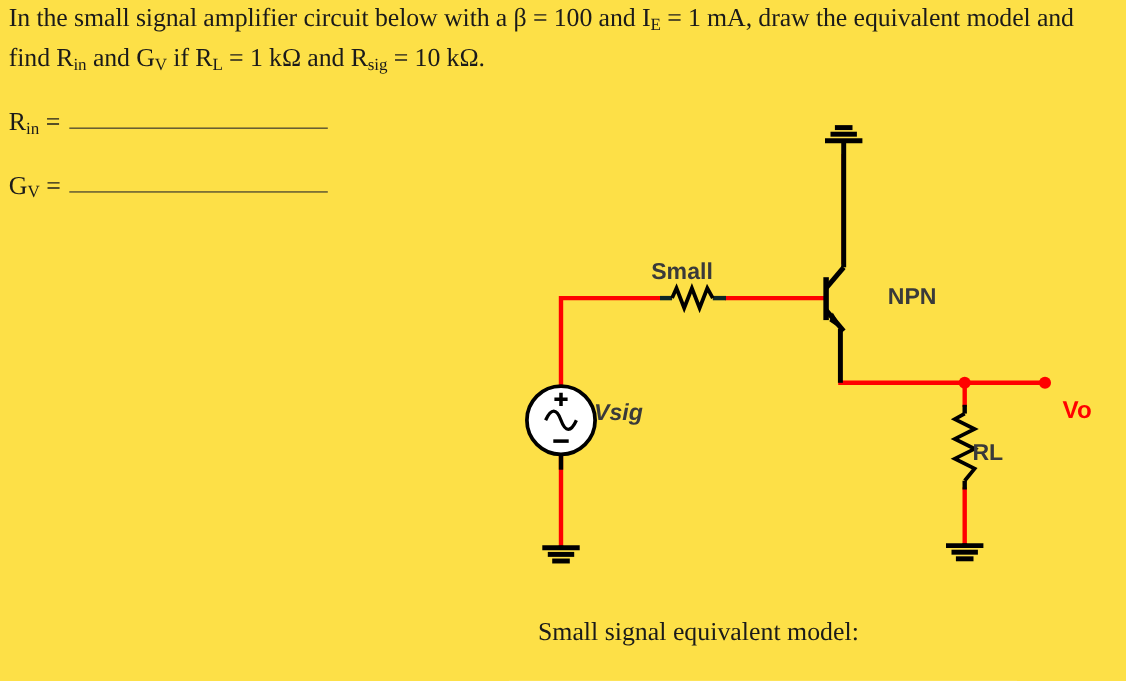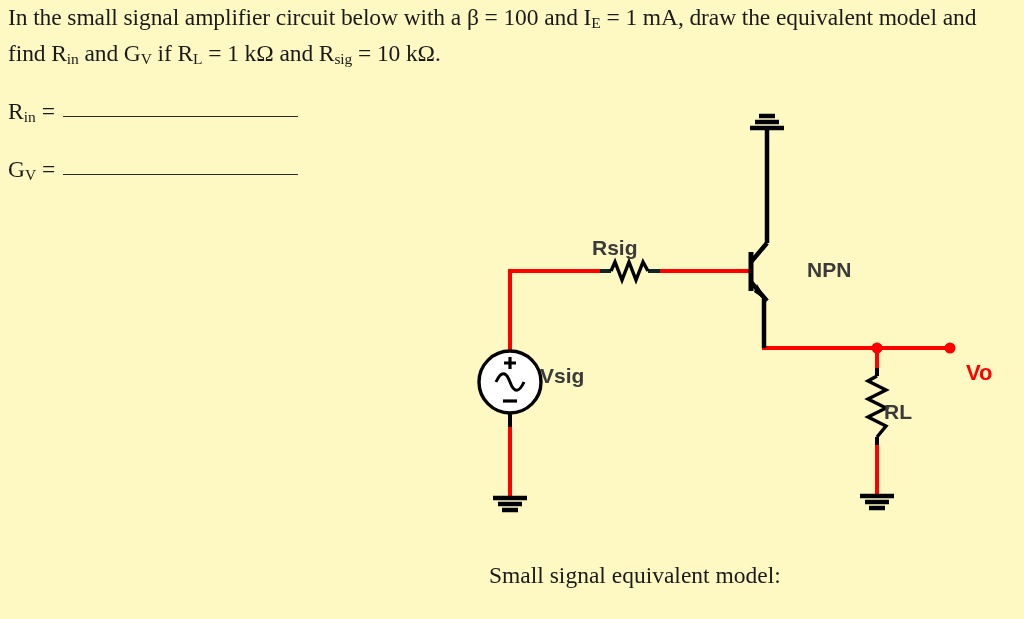--- a/index.html
+++ b/index.html
@@ -4,21 +4,21 @@
 <style>
   html, body {
     margin: 0;
     padding: 0;
     background: #ffffff;
   }
   #page {
     position: relative;
     width: 1024px;
     height: 619px;
-    background: #fef9c3;
+    background: #fde047;
     overflow: hidden;
     font-family: "Liberation Serif", serif;
   }
   .question {
     position: absolute;
     left: 8px;
     top: 2px;
     width: 1008px;
     font-family: "Liberation Serif", serif;
     font-size: 23.5px;
@@ -82,21 +82,21 @@
     position: absolute;
     font-family: "Liberation Sans", sans-serif;
     font-weight: bold;
     font-size: 22px;
     color: #ff0000;
     white-space: nowrap;
   }
   #lbl-rsig { left: 592px; top: 236px; }
   #lbl-npn  { left: 769px; top: 258px; margin-left: 38px; }
   #lbl-rl   { left: 884px; top: 400px; }
-  #lbl-vsig { left: 540px; top: 364px; }
+  #lbl-vsig { left: 540px; top: 364px; font-style: italic; }
   #lbl-vo   { left: 966px; top: 336px; margin-top: 24px; }
 </style>
 </head>
 <body>
 
 <div id="page">
 
   <div class="question">
     <span><span>In the small signal amplifier circuit below with a β = 100 and I</span><sub>E</sub><span> = 1 mA, draw the equivalent</span></span>
     <span><span>model and find R</span><sub>in</sub><span> and G</span><sub>V</sub><span> if R</span><sub>L</sub><span> = 1 kΩ and R</span><sub>sig</sub><span> = 10 kΩ.</span></span>
@@ -178,21 +178,21 @@
       <path d="M 877 494 L 877 496" stroke="#000000" stroke-width="4.5"></path>
       <path d="M 860 496 L 894 496" stroke="#000000" stroke-width="4.5"></path>
       <path d="M 865 502 L 889 502" stroke="#000000" stroke-width="4.5"></path>
       <path d="M 869 508 L 885 508" stroke="#000000" stroke-width="4.5"></path>
     </g>
 
     <circle cx="877" cy="348" r="5.5" fill="#ff0000"></circle>
     <circle cx="950" cy="348" r="5.5" fill="#ff0000"></circle>
   </svg>
 
-  <div class="lbl" id="lbl-rsig">Rsig</div>
+  <div class="lbl" id="lbl-rsig">Small</div>
   <div class="lbl" id="lbl-npn">NPN</div>
   <div class="lbl" id="lbl-rl">RL</div>
   <div class="lbl" id="lbl-vsig">Vsig</div>
   <div class="lbl-red" id="lbl-vo">Vo</div>
 
   <div class="caption">Small signal equivalent model:</div>
 
 </div>
 
 </body></html>

